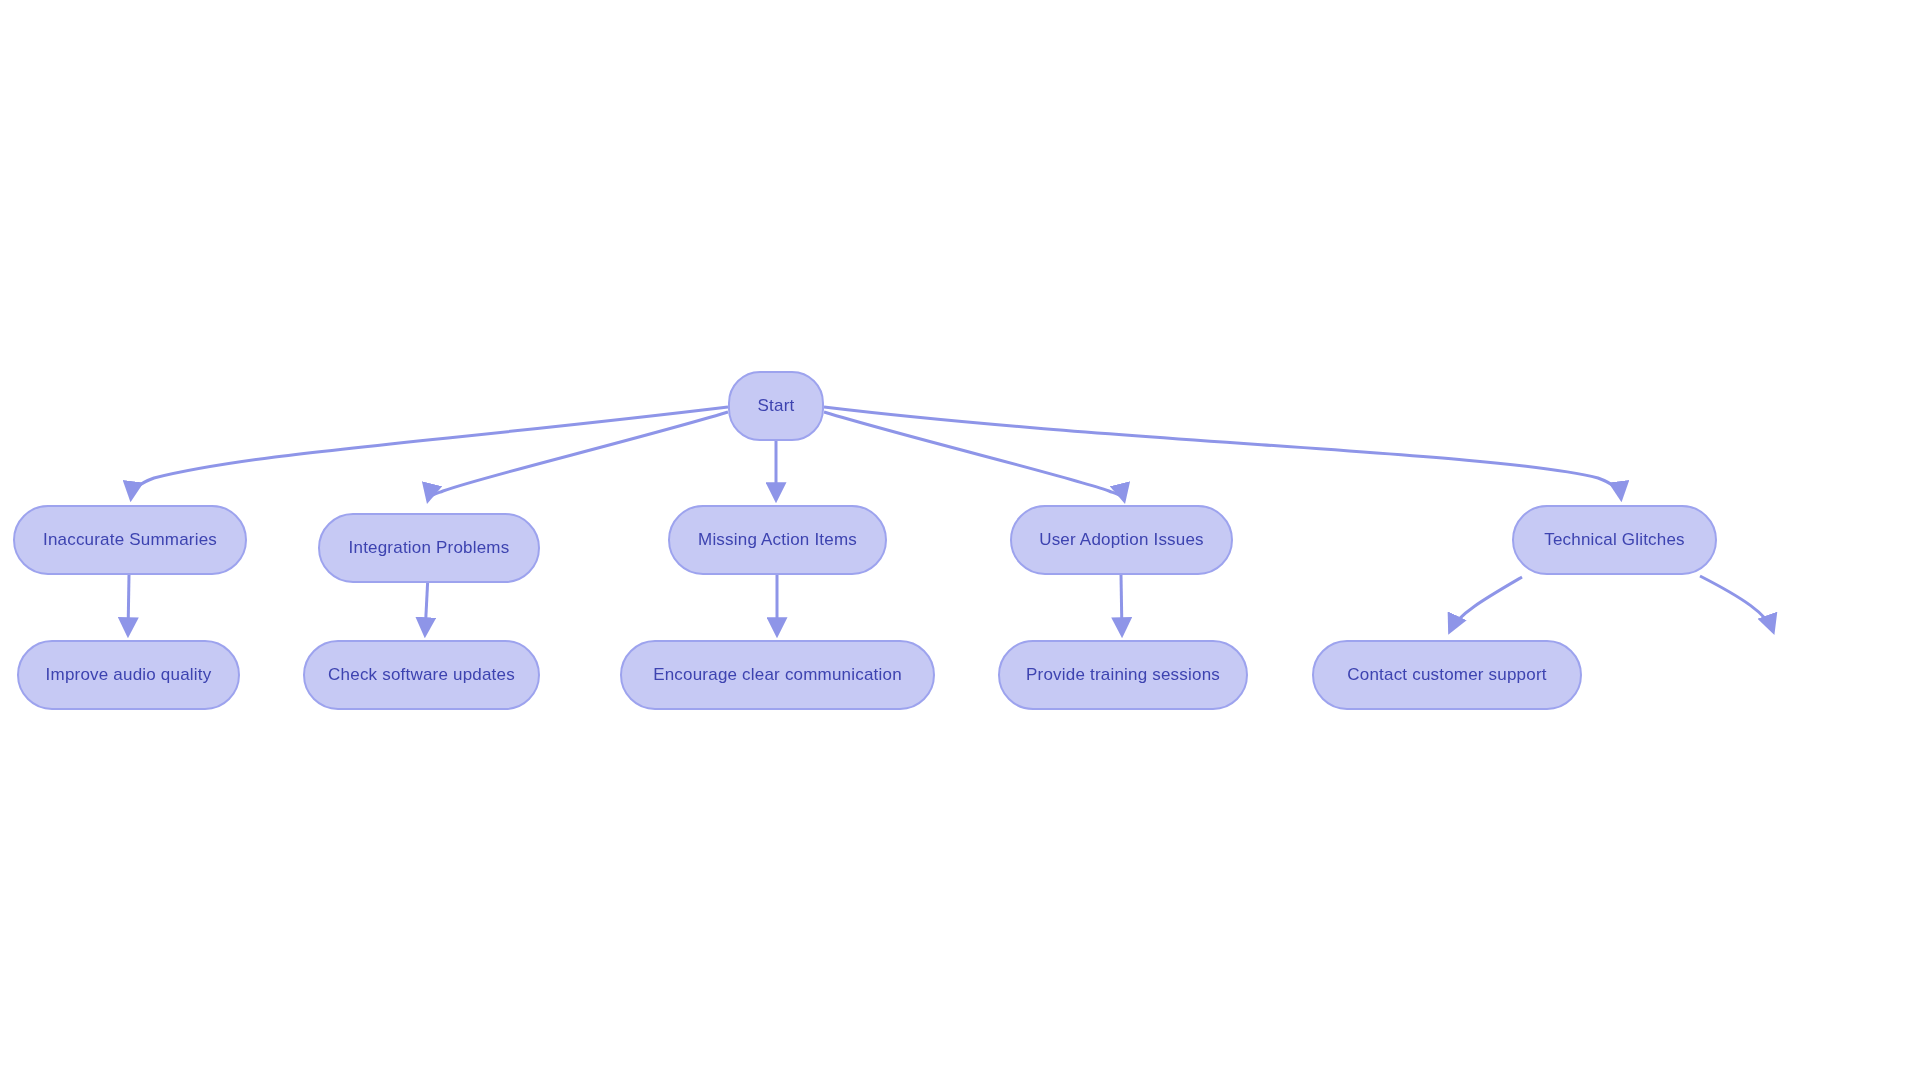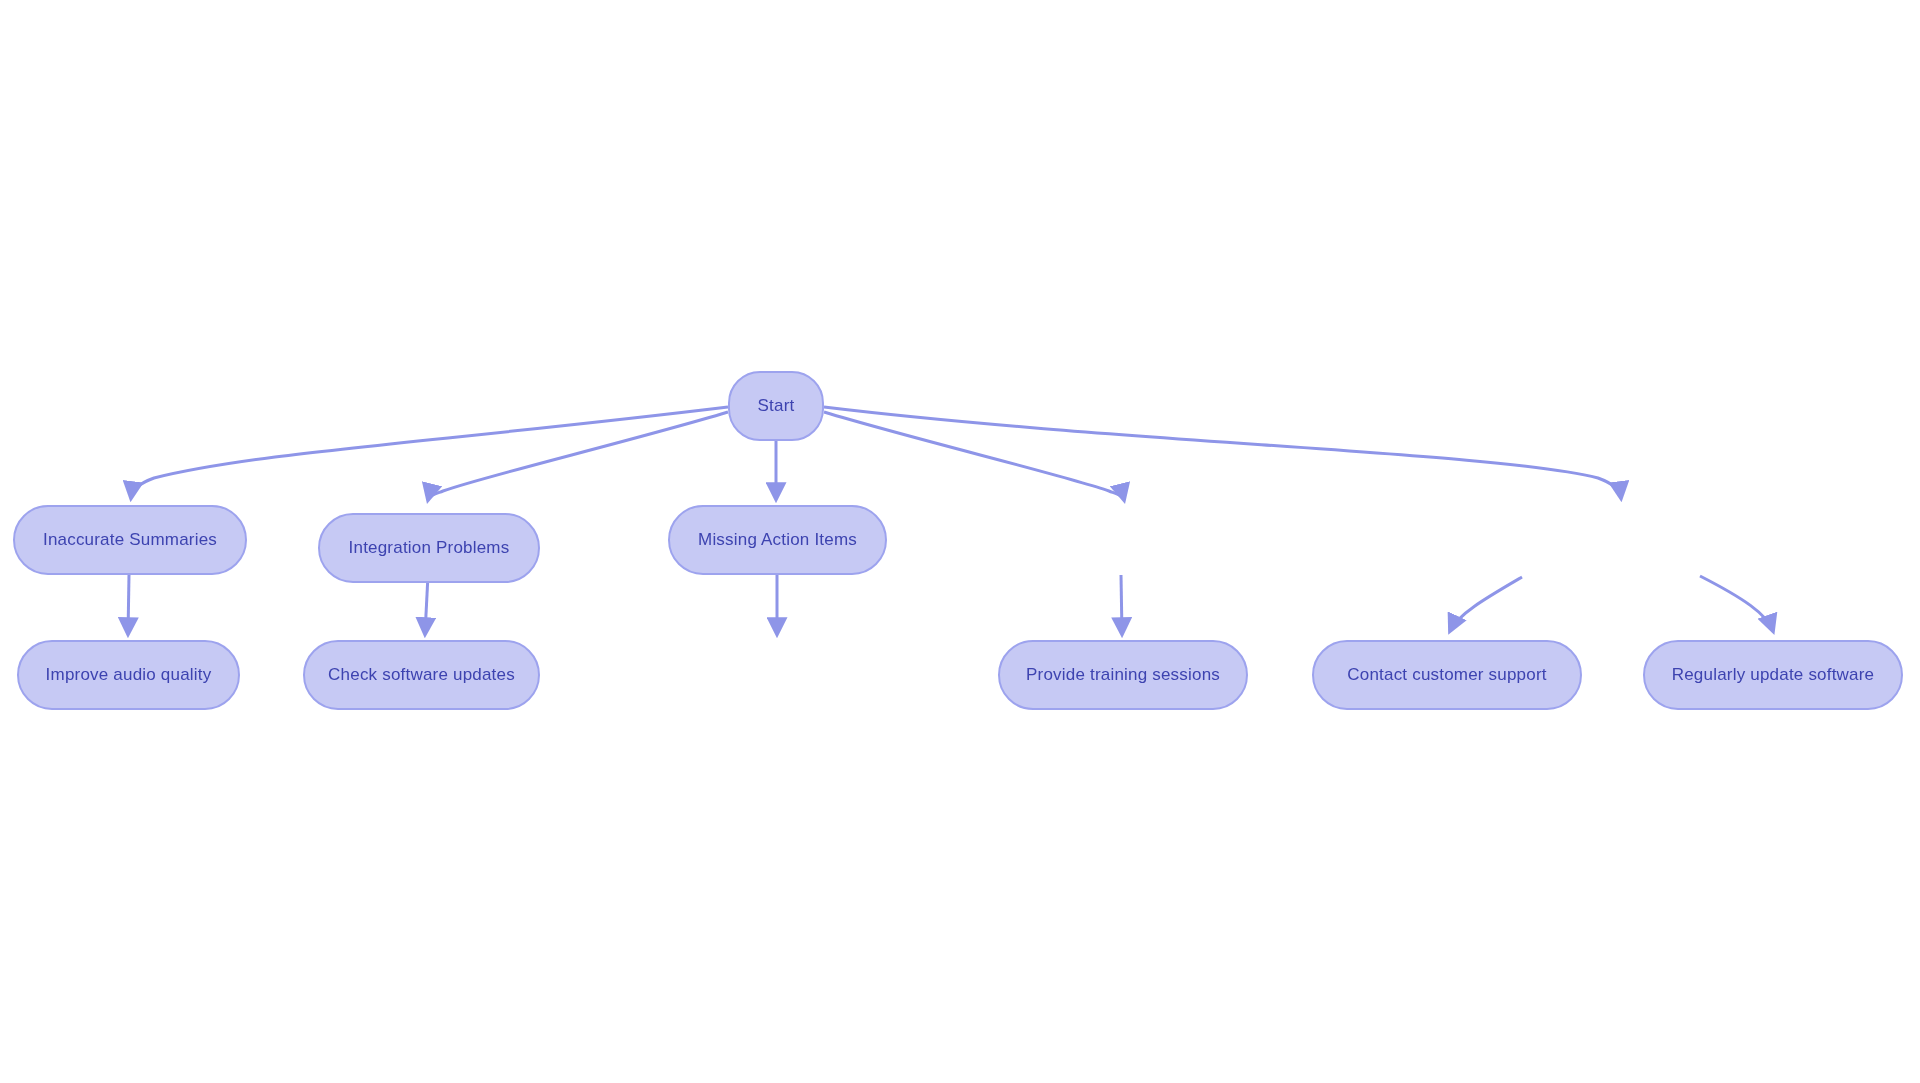--- a/index.html
+++ b/index.html
@@ -78,36 +78,42 @@
   </div>
 
   <div class="node" style="left:318px; top:505px; width:222px; height:70px;margin-top:8px;">
     <span>Integration Problems</span>
   </div>
 
   <div class="node" style="left:668px; top:505px; width:219px; height:70px;">
     <span>Missing Action Items</span>
   </div>
 
+  <div class="node" style="left:1010px; top:505px; width:223px; height:70px;">
+    <span>User Adoption Issues</span>
+  </div>
 
+  <div class="node" style="left:1512px; top:505px; width:205px; height:70px;">
+    <span>Technical Glitches</span>
+  </div>
 
   <div class="node" style="left:17px; top:640px; width:223px; height:70px;">
     <span>Improve audio quality</span>
   </div>
 
   <div class="node" style="left:303px; top:640px; width:237px; height:70px;">
     <span>Check software updates</span>
   </div>
 
+  <div class="node" style="left:620px; top:640px; width:315px; height:70px;">
+    <span>Encourage clear communication</span>
+  </div>
 
   <div class="node" style="left:998px; top:640px; width:250px; height:70px;">
     <span>Provide training sessions</span>
   </div>
 
   <div class="node" style="left:1312px; top:640px; width:270px; height:70px;justify-content:center;">
     <span>Contact customer support</span>
   </div>
 
-  <div class="node" style="left:1643px; top:640px; width:260px; height:70px;">
-    <span>Regularly update software</span>
-  </div>
 
 </div>
 
 </body></html>

